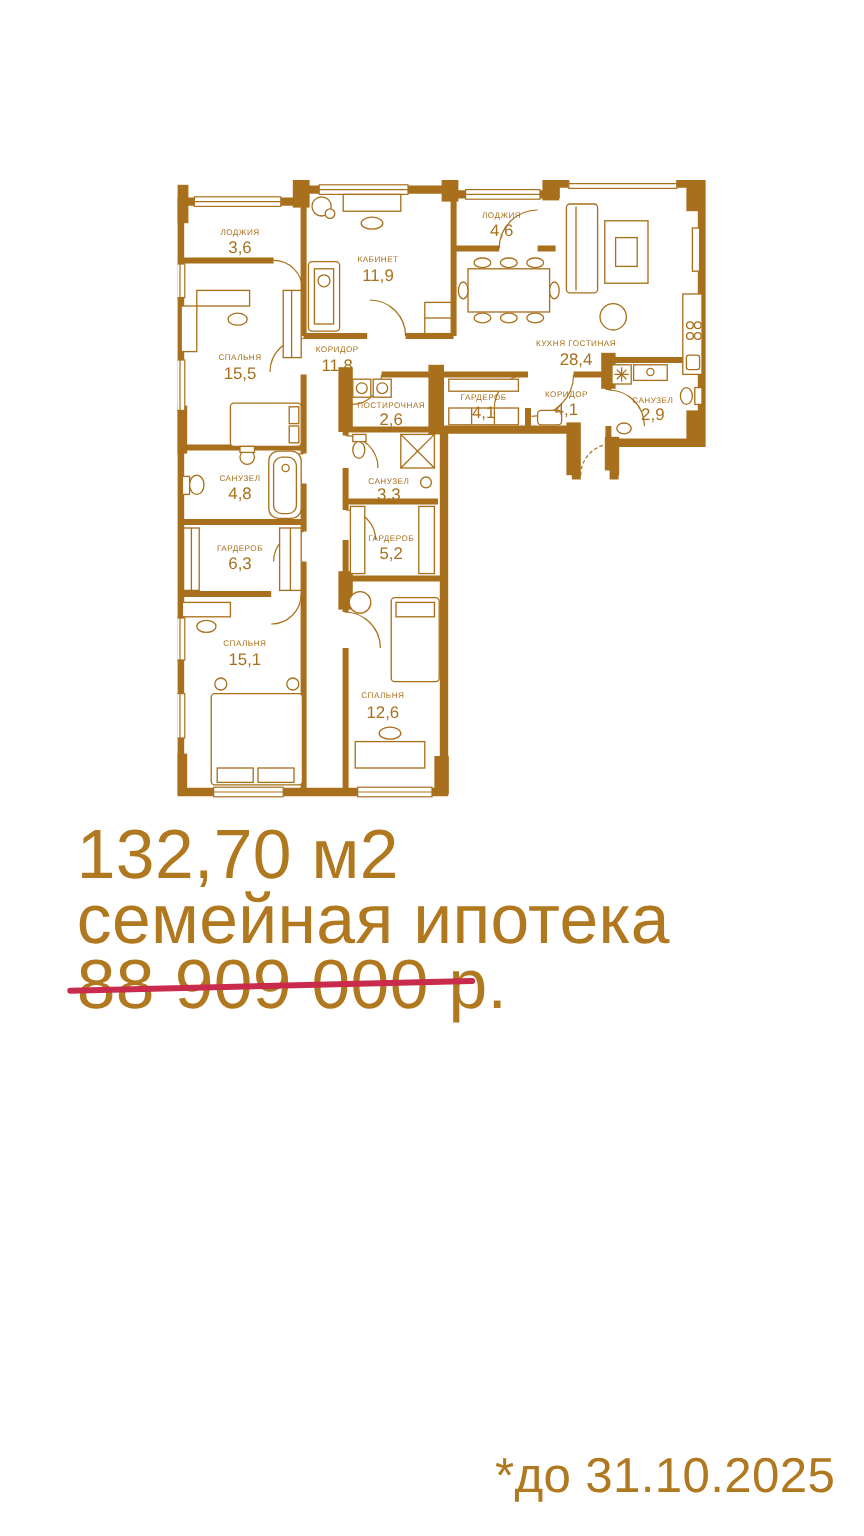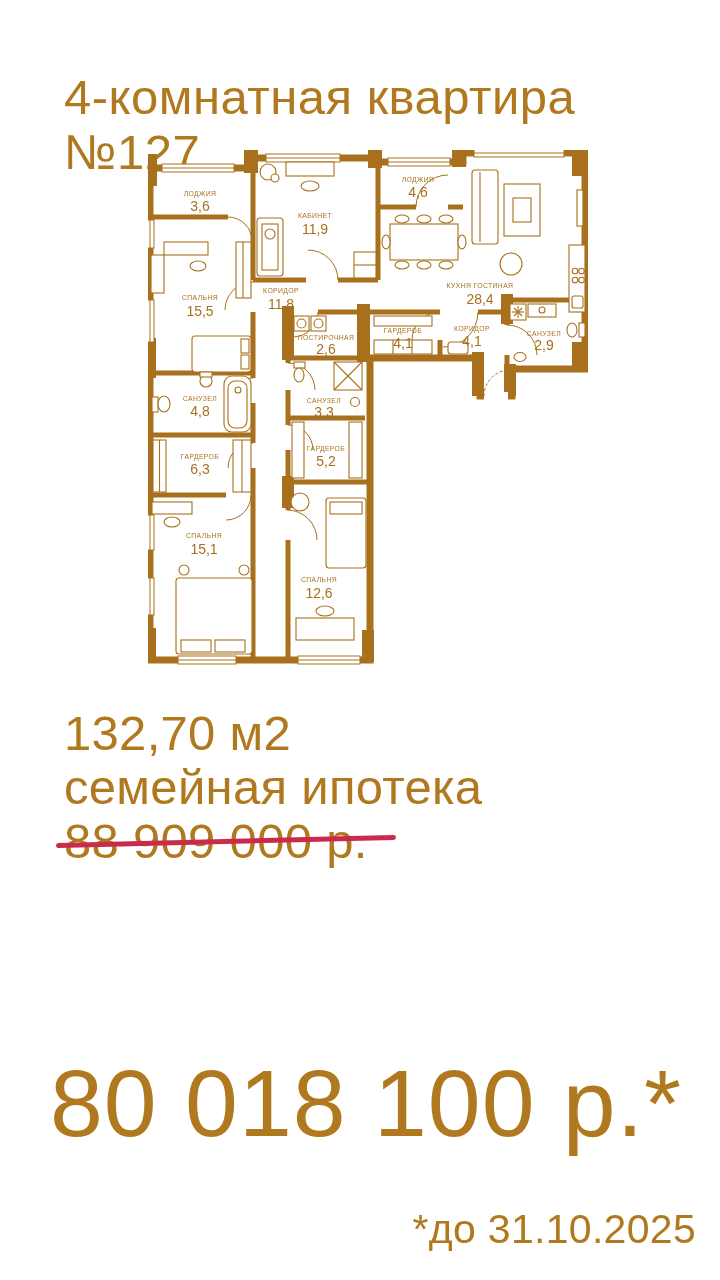--- a/index.html
+++ b/index.html
@@ -18,22 +18,22 @@
   .plan .thin{stroke:var(--wall);stroke-width:1.1;fill:none;}
   .plan .thin rect, .plan .thin circle, .plan .thin ellipse{fill:#fff;}
   .plan .door{stroke:var(--wall);stroke-width:1;fill:none;}
   .plan .blk{fill:var(--wall);stroke:none;}
   .plan .win{fill:#fff;stroke:var(--wall);stroke-width:1;}
   .plan .winline{stroke:var(--wall);stroke-width:1;}
   .plan text{fill:var(--wall);text-anchor:middle;font-family:"Liberation Sans",sans-serif;}
   .plan .rname{font-size:6.8px;letter-spacing:.4px;}
   .plan .rarea{font-size:14px;}
   .details{
-    position:absolute;left:64px;top:706px;
-    font-size:49px;line-height:54px;letter-spacing:.3px;
+    position:absolute;left:64px;top:686px;
+    font-size:58px;line-height:54px;letter-spacing:.3px;
     color:var(--brand);
   }
   .old-price-row{position:relative;display:inline-block;}
   .strike-line{
     position:absolute;left:-8px;top:25px;width:340px;height:5px;
     background:var(--strike);border-radius:3px;transform:rotate(-1.4deg);
   }
   .big-price{
     position:absolute;left:50px;top:1056px;
     font-size:95px;line-height:1;letter-spacing:1px;
@@ -42,24 +42,20 @@
   .footnote{
     position:absolute;right:24px;top:1206px;
     font-size:41px;letter-spacing:.3px;color:var(--brand);
   }
 </style>
 </head>
 <body>
 
 <div class="canvas">
 
-  <div class="title">
-    <div>4-комнатная квартира</div>
-    <div>№127</div>
-  </div>
 
   <svg class="plan" width="440" height="545" viewBox="0 0 440 545" xmlns="http://www.w3.org/2000/svg">
 
     <path class="w7" d="M2,18 L105,18 L105,8 L230,8 L230,12 L315,12 L315,3 L437,3 L437,219 L364,219 L364,246 L332,246 L332,208 L222,208 L222,510 L2,510 Z"></path>
 
     <path class="w5" d="
       M2,67 H80
       M105,18 V130
       M105,162 V228
       M105,253 V293
@@ -306,17 +302,16 @@
 
   <div class="details">
     <div>132,70 м2</div>
     <div>семейная ипотека</div>
     <div class="old-price-row">
       <span>88 909 000 р.</span>
       <span class="strike-line"></span>
     </div>
   </div>
 
-  <div class="big-price">80 018 100 р.*</div>
 
   <div class="footnote">*до 31.10.2025</div>
 
 </div>
 
 </body></html>

